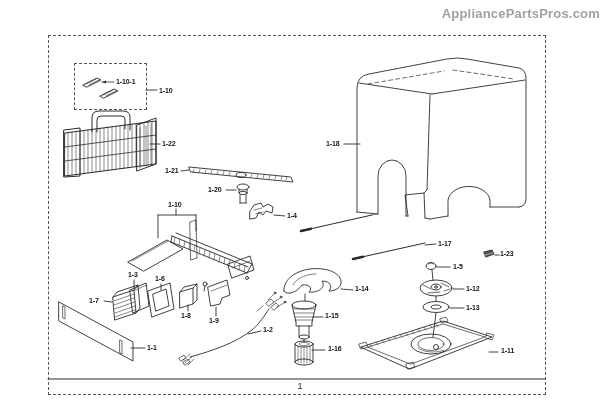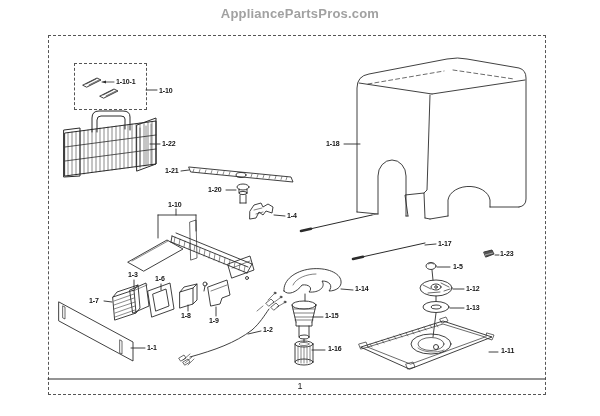--- a/index.html
+++ b/index.html
@@ -1,21 +1,21 @@
 <!DOCTYPE html>
 <html><head>
 <meta charset="utf-8">
 <style>
   html,body{margin:0;padding:0;}
   body{
     width:600px;height:416px;position:relative;background:#ffffff;
     font-family:"Liberation Sans",sans-serif;overflow:hidden;
   }
   .site-header{
-    position:absolute;top:6px;left:0;width:600px;text-align:center;
+    position:absolute;top:6px;left:0;width:600px;text-align:right;
     font-size:13px;font-weight:bold;color:#a1a1a1;letter-spacing:.2px;
   }
   .page-border{
     position:absolute;left:48px;top:35px;width:496px;height:358px;
     border:1px dashed #555;
   }
   .kit-box{
     position:absolute;left:74px;top:63px;width:71px;height:45px;
     border:1px dashed #555;
   }

